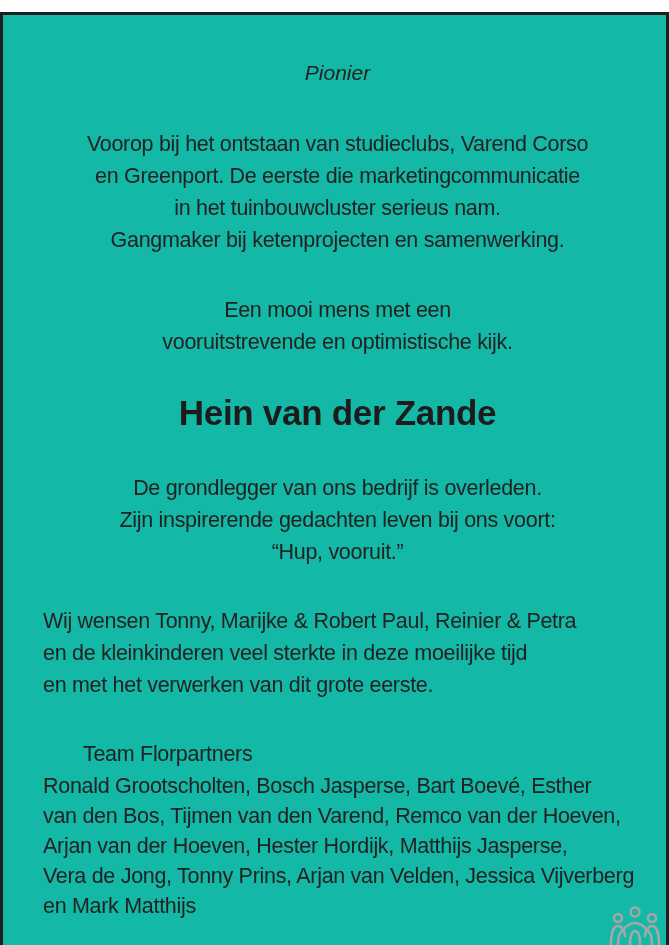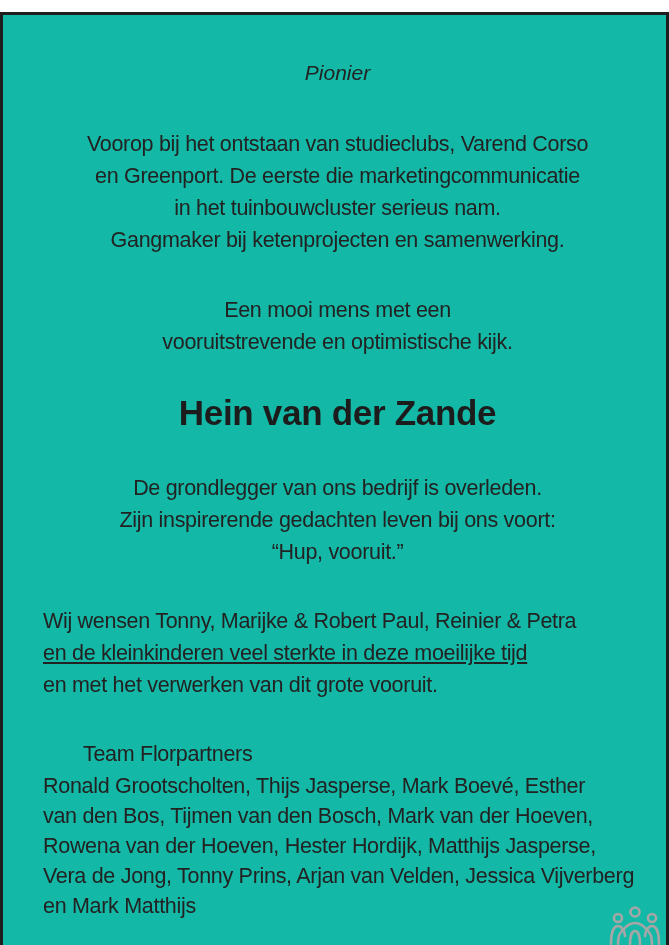--- a/index.html
+++ b/index.html
@@ -84,29 +84,29 @@
   <div class="txt center name">Hein van der Zande</div>
 
   <div>
     <div class="txt center block" style="top:457px;">De grondlegger van ons bedrijf is overleden.</div>
     <div class="txt center block" style="top:489px;">Zijn inspirerende gedachten leven bij ons voort:</div>
     <div class="txt center block" style="top:521px;">“Hup, vooruit.”</div>
   </div>
 
   <div>
     <div class="txt left block" style="top:590px;">Wij wensen Tonny, Marijke &amp; Robert Paul, Reinier &amp; Petra</div>
-    <div class="txt left block" style="top:622px;text-decoration:underline;">en de kleinkinderen veel sterkte in deze moeilijke tijd</div>
-    <div class="txt left block" style="top:654px;">en met het verwerken van dit grote vooruit.</div>
+    <div class="txt left block" style="top:622px;">en de kleinkinderen veel sterkte in deze moeilijke tijd</div>
+    <div class="txt left block" style="top:654px;">en met het verwerken van dit grote eerste.</div>
   </div>
 
   <div>
     <div class="txt left block" style="top:723px;margin-left:40px;">Team Florpartners</div>
-    <div class="txt left block" style="top:755px;">Ronald Grootscholten, Thijs Jasperse, Mark Boevé, Esther</div>
-    <div class="txt left block" style="top:785px;">van den Bos, Tijmen van den Bosch, Mark van der Hoeven,</div>
-    <div class="txt left block" style="top:815px;">Rowena van der Hoeven, Hester Hordijk, Matthijs Jasperse,</div>
+    <div class="txt left block" style="top:755px;">Ronald Grootscholten, Bosch Jasperse, Bart Boevé, Esther</div>
+    <div class="txt left block" style="top:785px;">van den Bos, Tijmen van den Varend, Remco van der Hoeven,</div>
+    <div class="txt left block" style="top:815px;">Arjan van der Hoeven, Hester Hordijk, Matthijs Jasperse,</div>
     <div class="txt left block" style="top:845px;">Vera de Jong, Tonny Prins, Arjan van Velden, Jessica Vijverberg</div>
     <div class="txt left block" style="top:875px;">en Mark Matthijs</div>
   </div>
 
   <div class="icon">
     <svg width="54" height="42" viewBox="0 0 54 42" fill="none" stroke="#a6a6a6" stroke-width="2.6" stroke-linecap="round" stroke-linejoin="round">
       <circle cx="10" cy="12" r="4"></circle>
       <circle cx="27" cy="6" r="4.5"></circle>
       <circle cx="44" cy="12" r="4"></circle>
       <path d="M3 38 C3 26 6 20 10 20 C14 20 17 26 17 30"></path>

